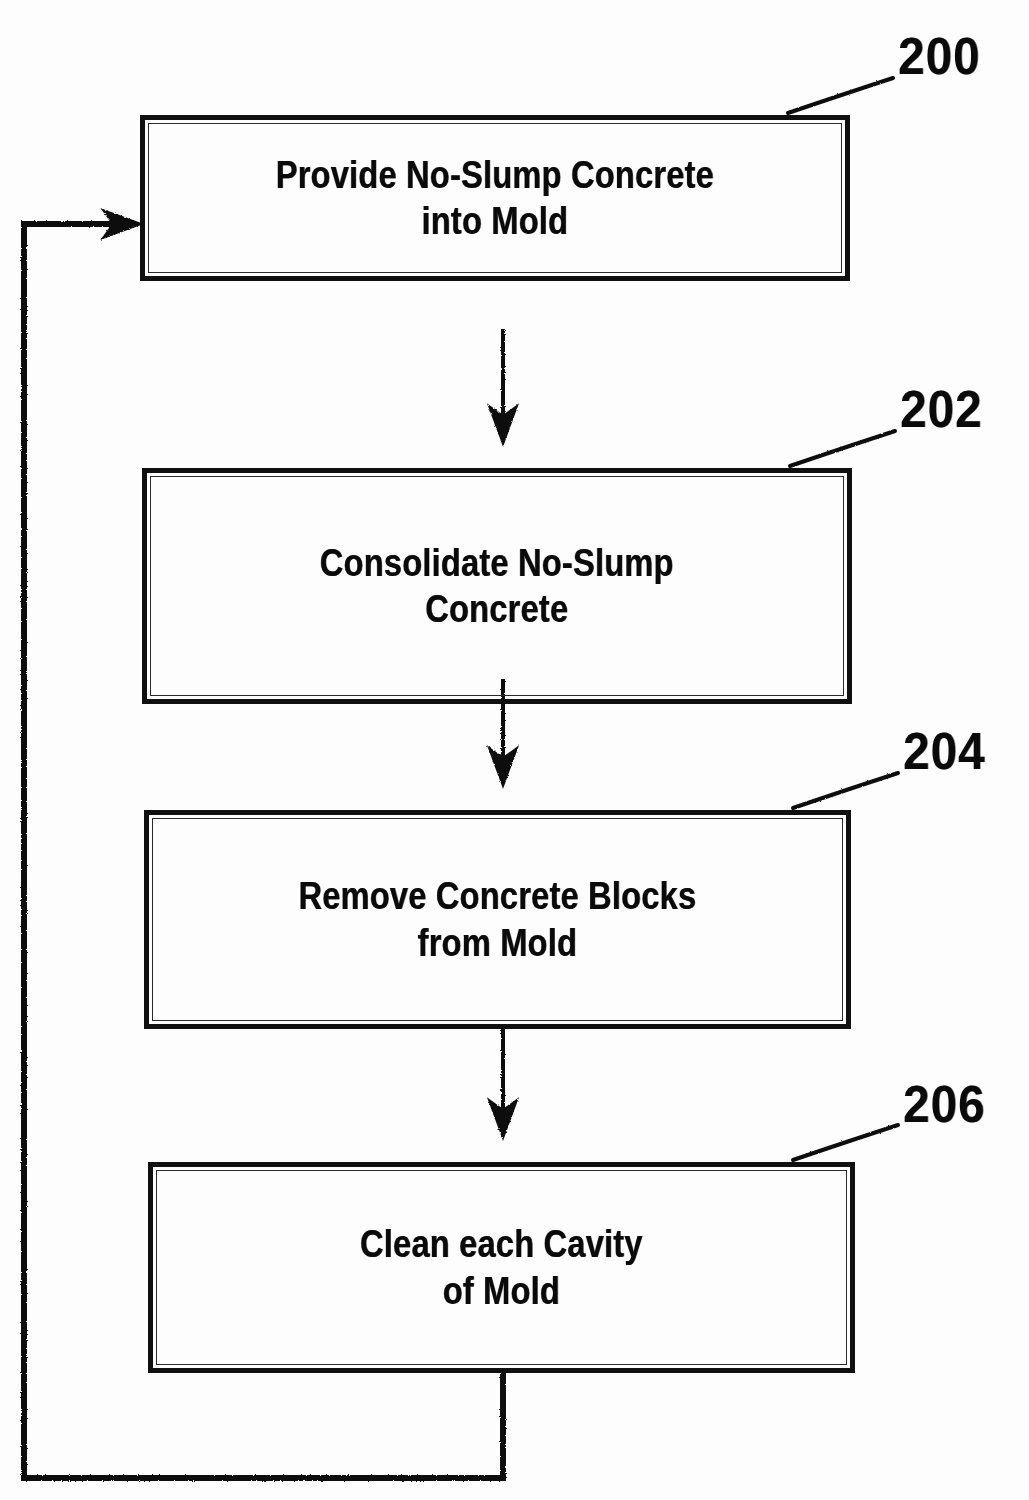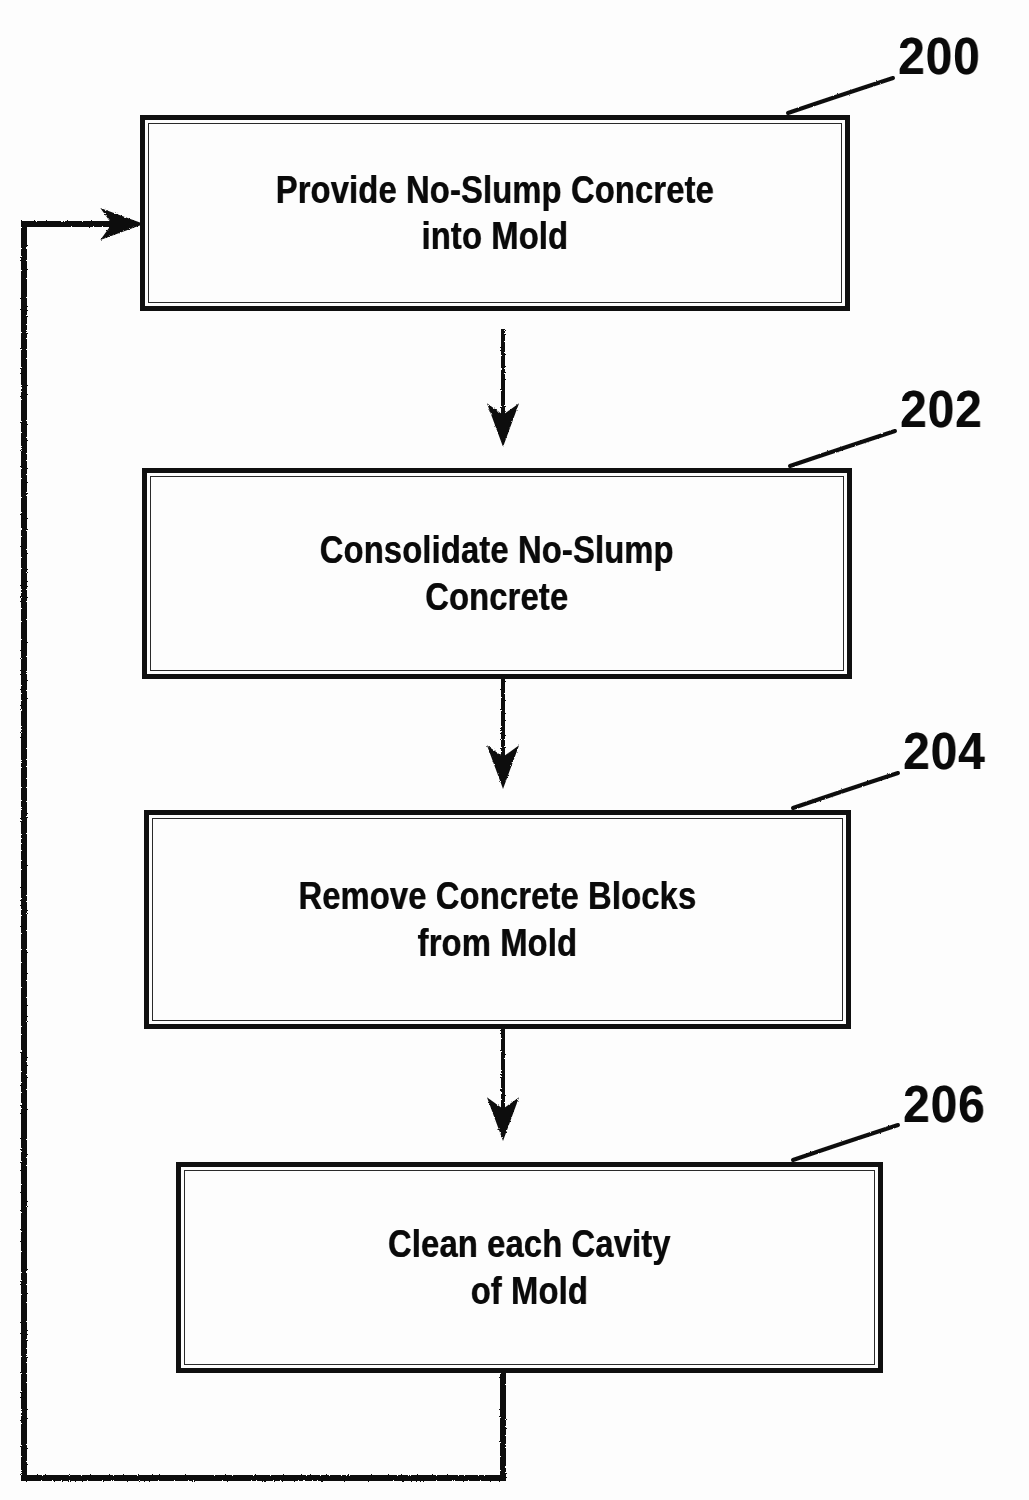--- a/index.html
+++ b/index.html
@@ -116,41 +116,41 @@
     </g>
 
     <g filter="url(#rough-soft)" stroke="#101010" fill="none" stroke-width="4" stroke-linecap="round">
       <path d="M 788 113 Q 838 96 893 78"></path>
       <path d="M 790 466 Q 840 449 895 431"></path>
       <path d="M 793 808 Q 843 791 898 773"></path>
       <path d="M 793 1160 Q 843 1143 898 1125"></path>
     </g>
   </svg>
 
-  <div class="proc-box" style="left:140px; top:115px; width:710px; height:196px;">
+  <div class="proc-box" style="left:140px; top:115px; width:710px; height:166px;">
     <div class="proc-box-inner"></div>
     <div class="proc-label">Provide No-Slump Concrete
 into Mold</div>
   </div>
   <div class="ref-num" style="left:898px; top:30px;">200</div>
 
-  <div class="proc-box" style="left:142px; top:468px; width:710px; height:211px;">
+  <div class="proc-box" style="left:142px; top:468px; width:710px; height:236px;">
     <div class="proc-box-inner"></div>
     <div class="proc-label">Consolidate No-Slump
 Concrete</div>
   </div>
   <div class="ref-num" style="left:900px; top:383px;">202</div>
 
   <div class="proc-box" style="left:144px; top:810px; width:707px; height:219px;">
     <div class="proc-box-inner"></div>
     <div class="proc-label">Remove Concrete Blocks
 from Mold</div>
   </div>
   <div class="ref-num" style="left:903px; top:725px;">204</div>
 
-  <div class="proc-box" style="left:148px; top:1162px; width:707px; height:211px;margin-left:28px;">
+  <div class="proc-box" style="left:148px; top:1162px; width:707px; height:211px;">
     <div class="proc-box-inner"></div>
     <div class="proc-label">Clean each Cavity
 of Mold</div>
   </div>
   <div class="ref-num" style="left:903px; top:1078px;">206</div>
 
 </div>
 
 </body></html>

